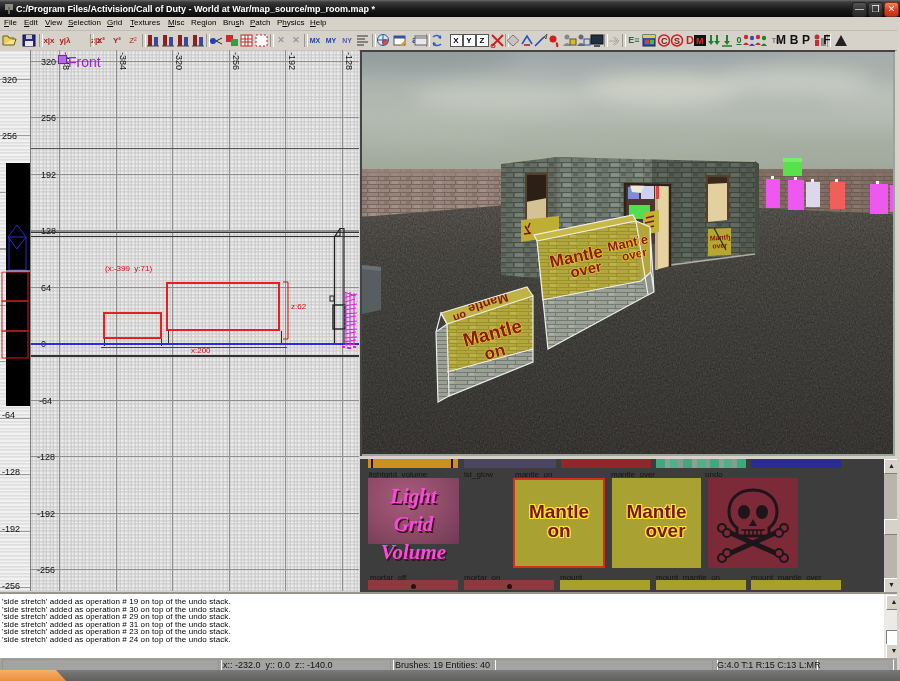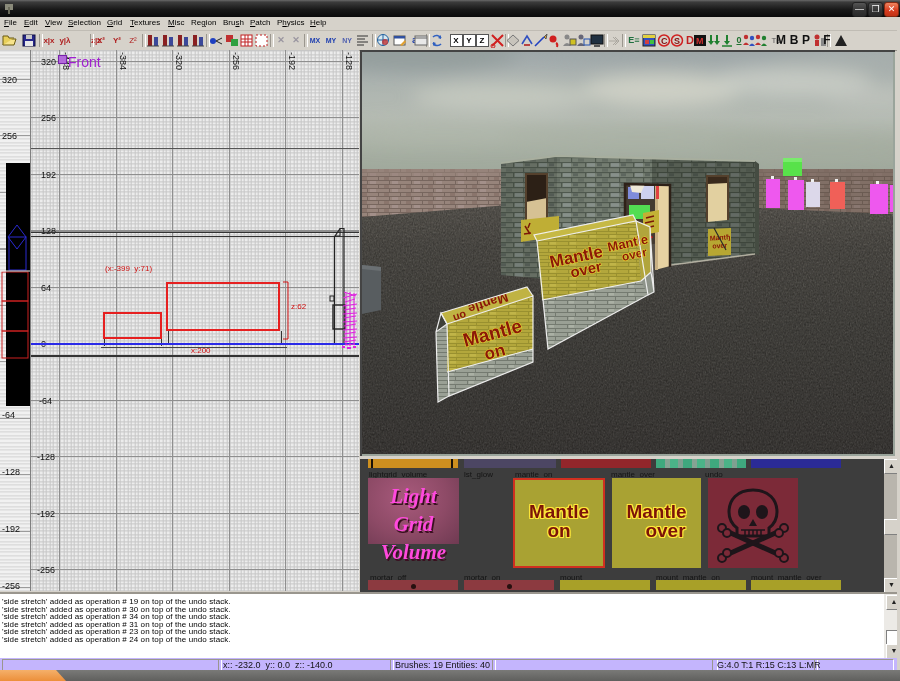--- a/index.html
+++ b/index.html
@@ -45,35 +45,36 @@
 #texpane{position:absolute;left:360px;top:456px;width:537px;height:136px;background:#3d3d3d;border-top:3px solid #d6d2ca;overflow:hidden;}
 .texlab{position:absolute;font-size:8px;color:#141414;white-space:nowrap;}
 .tile{position:absolute;}
 
 .sb{position:absolute;width:14px;background:#d6d2ca;}
 .sbtn{position:absolute;left:0;width:14px;height:13px;background:#d6d2ca;border:1px solid;border-color:#fff #808080 #808080 #fff;font-size:7px;text-align:center;line-height:11px;color:#222;}
 
 #console{position:absolute;left:0;top:592px;width:900px;height:66px;background:#fff;border-top:2px solid #9a968e;font-size:8px;color:#000;}
 #console div{position:absolute;left:2px;white-space:nowrap;letter-spacing:0.1px;}
 
-#statusbar{position:absolute;left:0;top:658px;width:900px;height:12px;background:#c4b5fd;font-size:9px;color:#111;}
+#statusbar{position:absolute;left:0;top:658px;width:900px;height:12px;background:#a3a3a3;font-size:9px;color:#111;}
 .spanel{position:absolute;top:1px;height:10px;border:1px solid;border-color:#9a968e #fff #fff #9a968e;padding:0 4px;white-space:nowrap;}
 
 #taskbar{position:absolute;left:0;top:670px;width:900px;height:11px;background:linear-gradient(#7a7a78,#5f5f5d);}
 #startwedge{position:absolute;left:0;top:670px;width:66px;height:11px;background:linear-gradient(#f5b06a,#ec8f3a);clip-path:polygon(0 0,56px 0,66px 11px,0 11px);}
 </style>
 </head>
 <body>
 <div id="app">
 
   <div id="titlebar">
     <svg id="ticon" viewBox="0 0 10 11">
         <rect x="1" y="1" width="8" height="6" fill="#8a8a7a"></rect>
         <rect x="4" y="4" width="2" height="7" fill="#6a6a5a"></rect>
       </svg>
+    <div id="titletxt">C:/Program Files/Activision/Call of Duty - World at War/map_source/mp_room.map *</div>
     <div class="tbtn" id="bmin" style="left:852px;">—</div>
     <div class="tbtn" id="bmax" style="left:868px;">❒</div>
     <div class="tbtn" id="bcls" style="left:884px;">✕</div>
   </div>
 
   <div id="menubar">
     <span style="left:4px"><u>F</u>ile</span>
     <span style="left:24px"><u>E</u>dit</span>
     <span style="left:45px"><u>V</u>iew</span>
     <span style="left:68px"><u>S</u>election</span>
@@ -622,21 +623,21 @@
       <div class="tile" style="left:524px;top:0;width:13px;height:133px;background:#b9b5ad;">
  <div class="sbtn" style="top:0px;width:13px;">▲</div>
  <div class="sbtn" style="top:60px;width:13px;height:14px;"></div>
  <div class="sbtn" style="top:119px;width:13px;">▼</div>
 </div>
     </div>
 
   <div id="console">
     <div style="top:3px">'side stretch' added as operation # 19 on top of the undo stack.</div>
     <div style="top:10.5px">'side stretch' added as operation # 30 on top of the undo stack.</div>
-    <div style="top:18px">'side stretch' added as operation # 34 on top of the undo stack.</div>
+    <div style="top:18px">'side stretch' added as operation # 29 on top of the undo stack.</div>
     <div style="top:25.5px">'side stretch' added as operation # 31 on top of the undo stack.</div>
     <div style="top:33px">'side stretch' added as operation # 23 on top of the undo stack.</div>
     <div style="top:40.5px">'side stretch' added as operation # 24 on top of the undo stack.</div>
     <div class="sb" style="left:884px;top:0px;height:64px;width:14px;background:#eceae6;">
       <div class="sbtn" style="top:1px">▲</div>
       <div class="sbtn" style="top:36px;border-color:#808080 #fff #fff #808080;background:#fff;"></div>
       <div class="sbtn" style="top:50px">▼</div>
     </div>
   </div>
 

